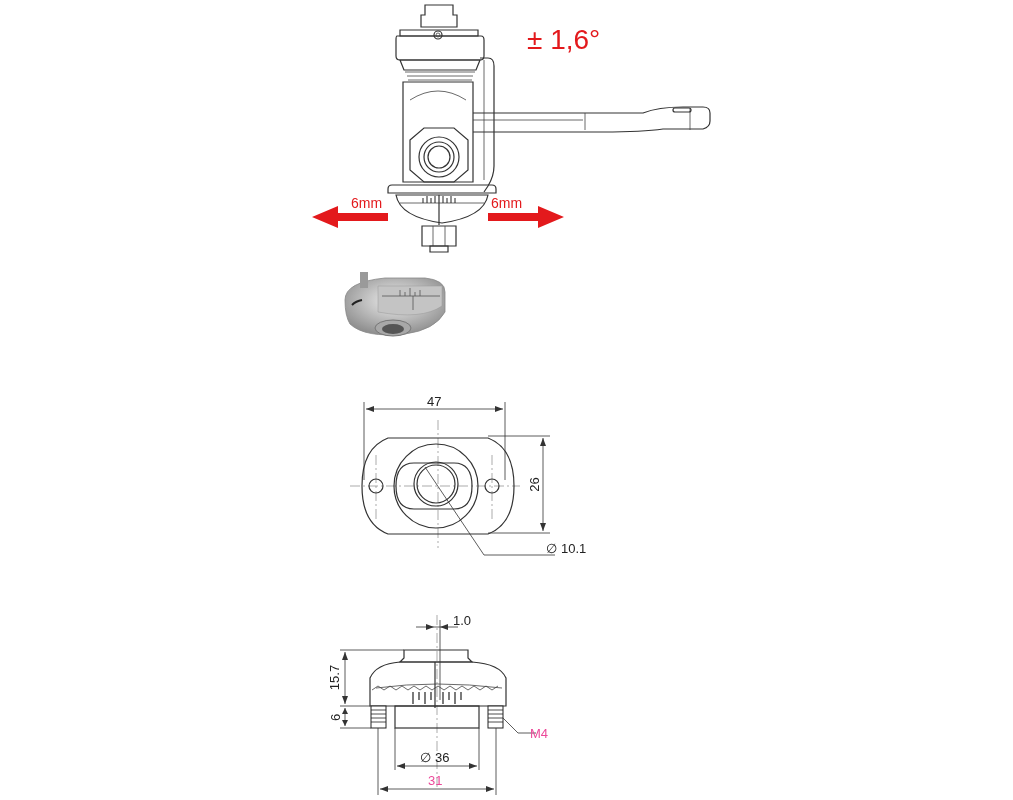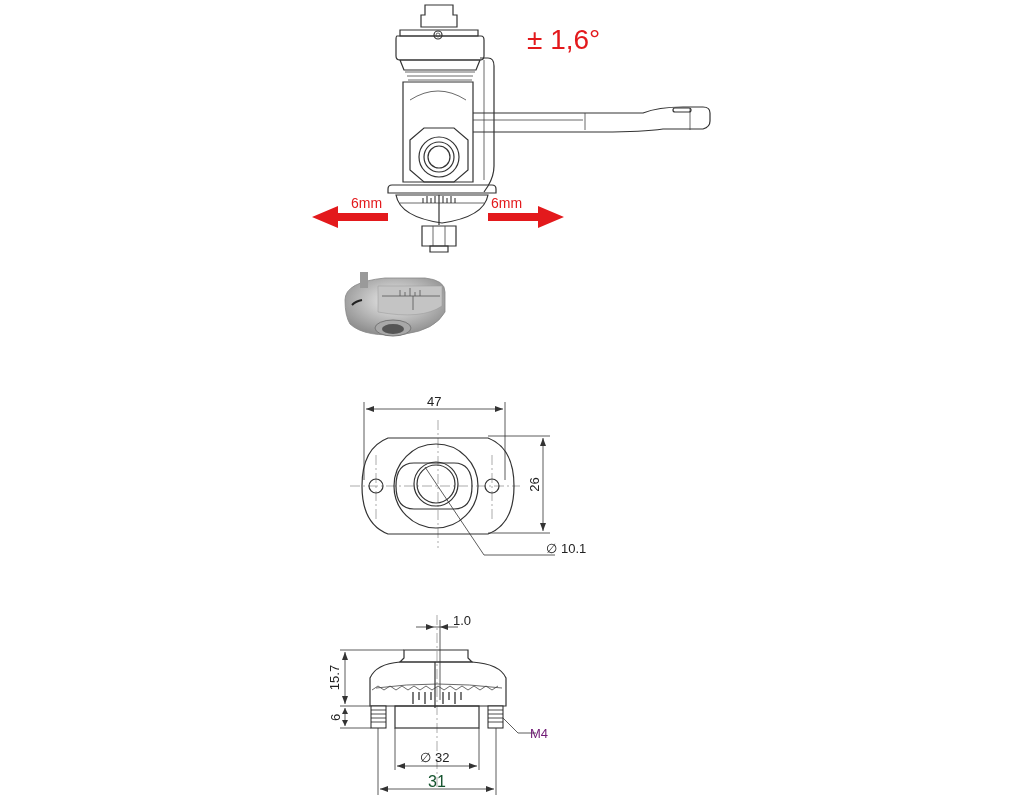--- a/index.html
+++ b/index.html
@@ -189,15 +189,15 @@
 <div style="position:absolute;left:351px;top:195px;font-size:14px;color:#e3191c;font-family:'Liberation Sans',sans-serif;">6mm</div>
 <div style="position:absolute;left:491px;top:195px;font-size:14px;color:#e3191c;font-family:'Liberation Sans',sans-serif;">6mm</div>
 
 <div style="position:absolute;left:427px;top:394px;font-size:13px;color:#222;font-family:'Liberation Sans',sans-serif;">47</div>
 <div style="position:absolute;left:527px;top:477px;font-size:13px;color:#222;transform:rotate(-90deg);font-family:'Liberation Sans',sans-serif;">26</div>
 <div style="position:absolute;left:506px;top:541px;font-size:13px;color:#222;font-family:'Liberation Sans',sans-serif;margin-left:40px;">∅ 10.1</div>
 
 <div style="position:absolute;left:453px;top:613px;font-size:13px;color:#222;font-family:'Liberation Sans',sans-serif;">1.0</div>
 <div style="position:absolute;left:322px;top:670px;font-size:13px;color:#222;transform:rotate(-90deg);font-family:'Liberation Sans',sans-serif;">15.7</div>
 <div style="position:absolute;left:332px;top:710px;font-size:13px;color:#222;transform:rotate(-90deg);font-family:'Liberation Sans',sans-serif;">6</div>
-<div style="position:absolute;left:530px;top:726px;font-size:13px;color:#701a75;font-family:'Liberation Sans',sans-serif;">M4</div>
-<div style="position:absolute;left:420px;top:750px;font-size:13px;color:#222;font-family:'Liberation Sans',sans-serif;">∅ 32</div>
-<div style="position:absolute;left:428px;top:773px;font-size:16px;color:#14532d;font-family:'Liberation Sans',sans-serif;">31</div>
+<div style="position:absolute;left:530px;top:726px;font-size:13px;color:#ec4899;font-family:'Liberation Sans',sans-serif;">M4</div>
+<div style="position:absolute;left:420px;top:750px;font-size:13px;color:#222;font-family:'Liberation Sans',sans-serif;">∅ 36</div>
+<div style="position:absolute;left:428px;top:773px;font-size:13px;color:#ec4899;font-family:'Liberation Sans',sans-serif;">31</div>
 
 </body></html>

